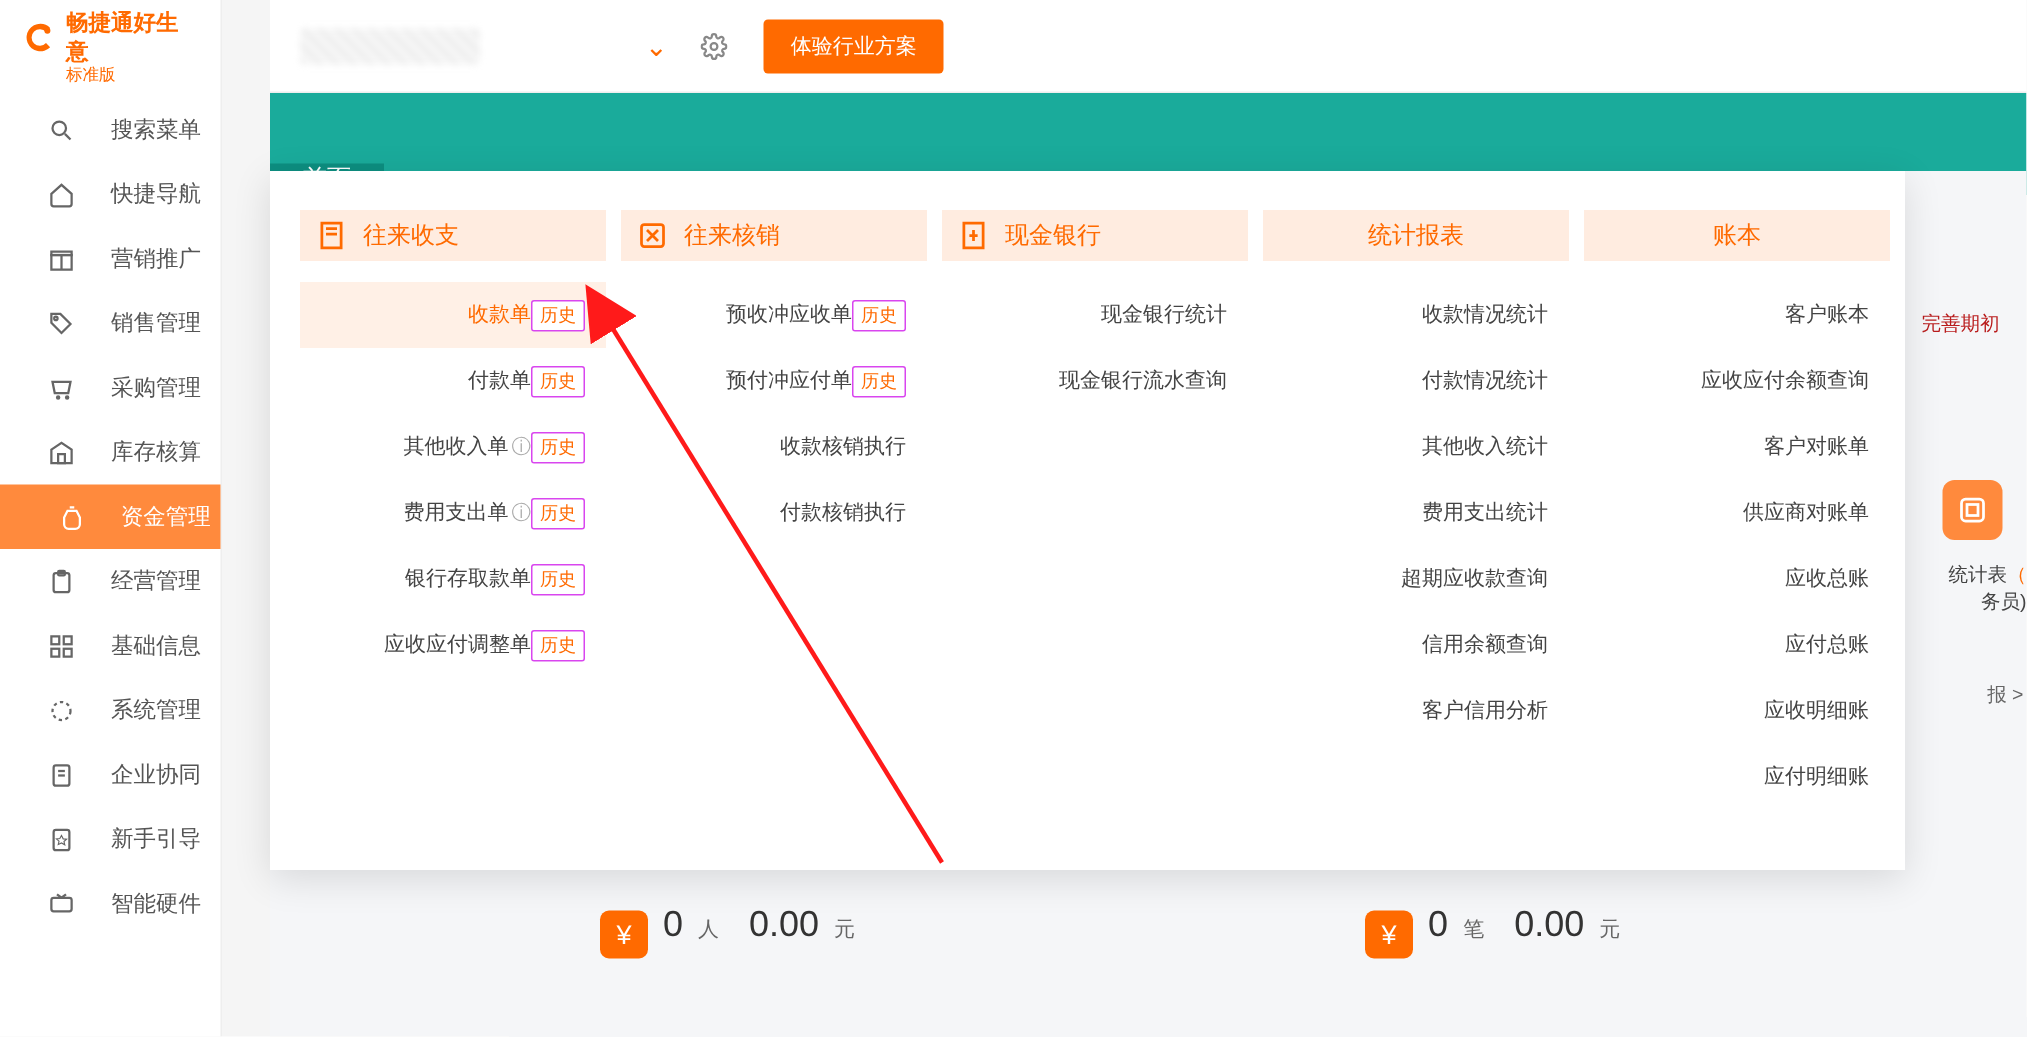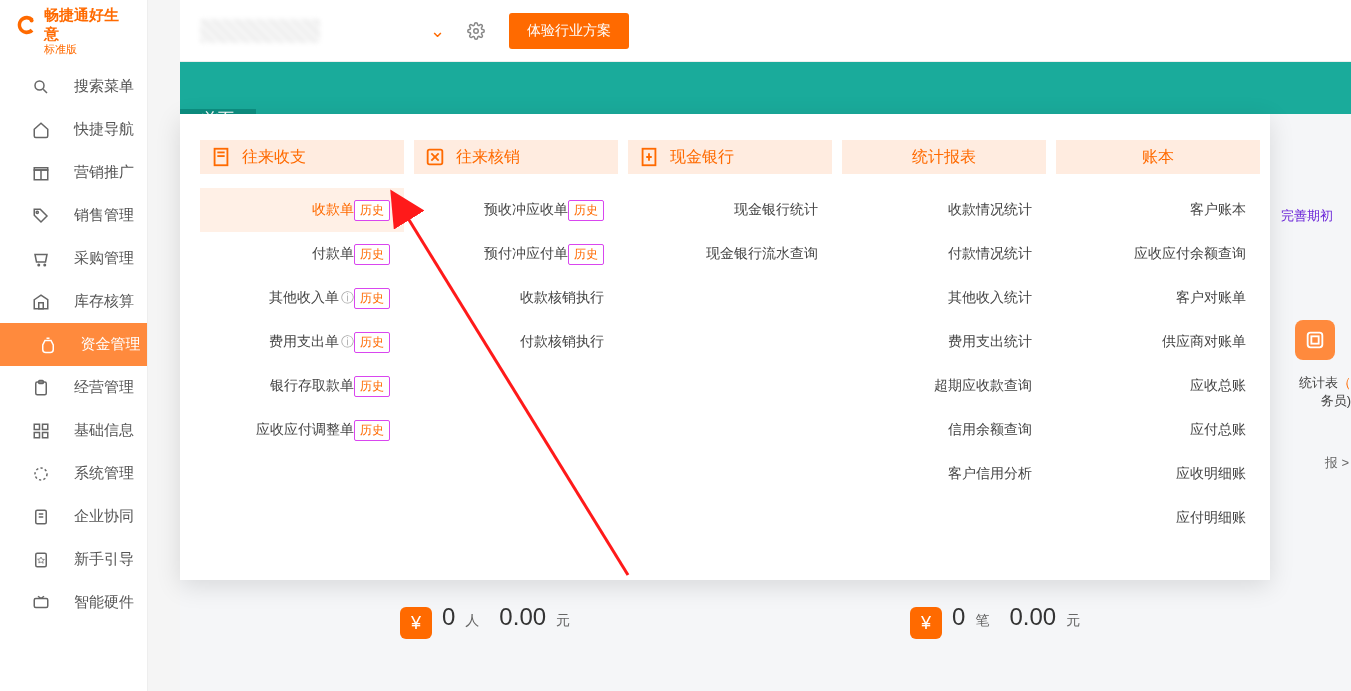--- a/index.html
+++ b/index.html
@@ -120,21 +120,21 @@
     .content {
       position: absolute;
       left: 180px; top: 114px; right: 0; bottom: 0;
       background: #f5f6f8;
     }
     .right-panel-peek {
       position: absolute;
       right: 0; top: 90px;
       width: 70px;
       font-size: 13px;
-      color: #6d28d9;
+      color: #b91c1c;
       line-height: 1.8;
     }
     .right-orange-square {
       position: absolute;
       right: 16px; top: 206px;
       width: 40px; height: 40px;
       background: #ff8a3d;
       border-radius: 8px;
       display: flex; align-items: center; justify-content: center;
       color: #fff;

